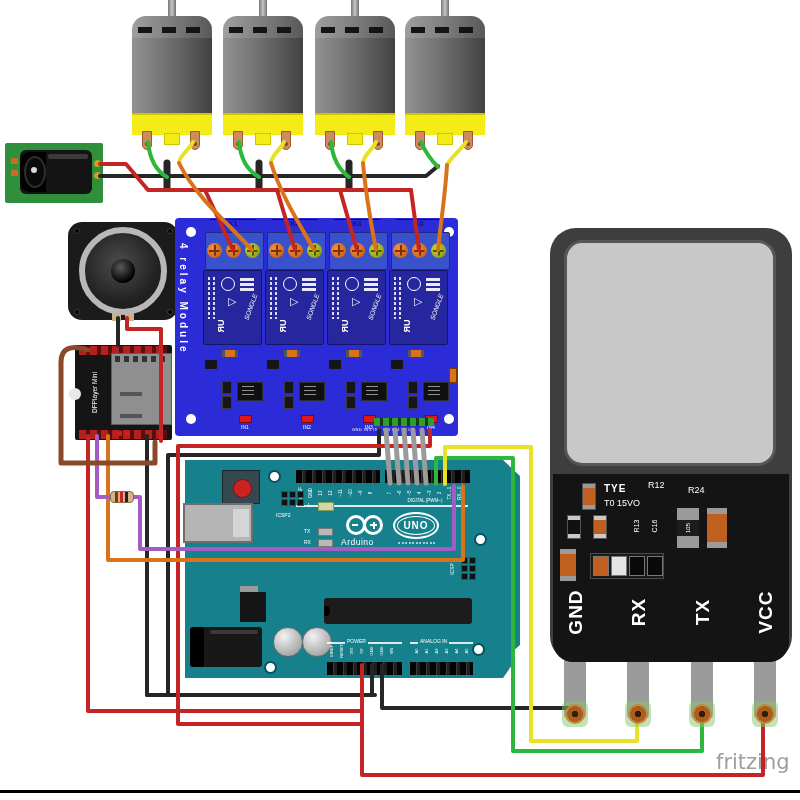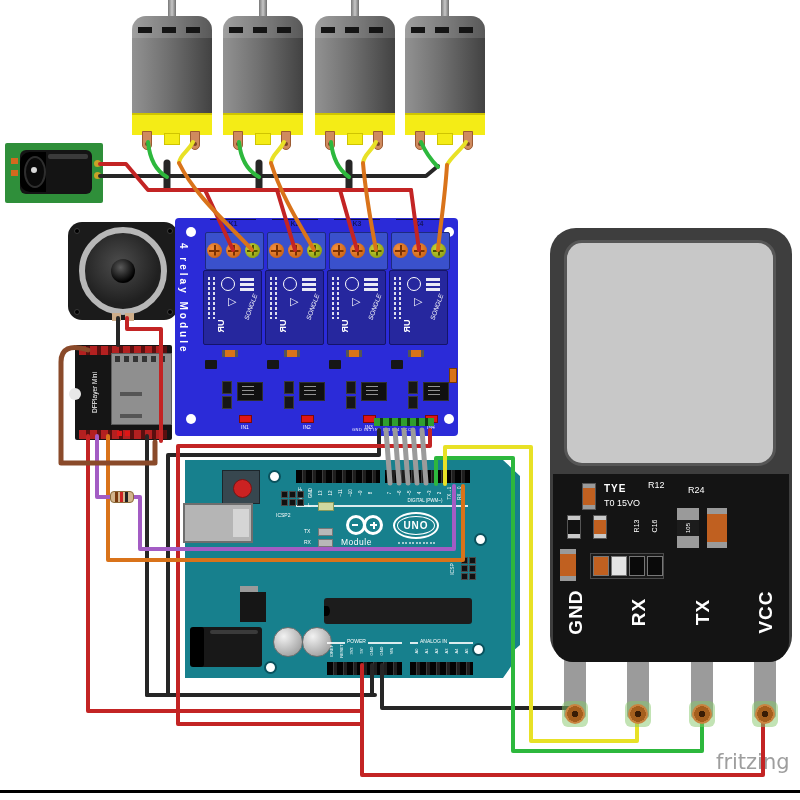--- a/index.html
+++ b/index.html
@@ -323,21 +323,21 @@
 
   <div class="abs" style="left:346px;top:515px;width:20px;height:20px;border:3.5px solid #fff;border-radius:50%;box-sizing:border-box;"></div>
   <div class="abs" style="left:363px;top:515px;width:20px;height:20px;border:3.5px solid #fff;border-radius:50%;box-sizing:border-box;"></div>
   <div class="abs" style="left:352px;top:524px;width:6px;height:2px;background:#fff;"></div>
   <div class="abs" style="left:370px;top:524px;width:7px;height:2px;background:#fff;"></div>
   <div class="abs" style="left:372.5px;top:521.5px;width:2px;height:7px;background:#fff;"></div>
   <div class="abs" style="left:393px;top:512px;width:46px;height:27px;border:2.5px solid #fff;border-radius:50%;box-sizing:border-box;display:flex;align-items:center;justify-content:center;">
     <div class="abs" style="left:2px;top:2px;right:2px;bottom:2px;border:1px solid #fff;border-radius:50%;"></div>
     <span style="color:#fff;font-size:10px;font-weight:bold;letter-spacing:1px;">UNO</span>
   </div>
-  <div class="abs" style="left:341px;top:537px;width:60px;font-size:8.5px;color:#fff;letter-spacing:.5px;">Module</div>
+  <div class="abs" style="left:341px;top:537px;width:60px;font-size:8.5px;color:#fff;letter-spacing:.5px;">Arduino</div>
   <div class="abs" style="left:398px;top:542px;width:38px;height:2px;background:repeating-linear-gradient(90deg,#fff 0 2px,transparent 2px 3.5px);opacity:.6;"></div>
 
   <div class="abs" style="left:240px;top:586px;width:18px;height:8px;background:#9a9a9a;"></div>
   <div class="abs" style="left:240px;top:592px;width:26px;height:30px;background:#161616;"></div>
   <div class="abs" style="left:196px;top:627px;width:66px;height:40px;background:#181818;border-radius:3px;">
     <div class="abs" style="left:-6px;top:0;width:14px;height:40px;background:#000;border-radius:3px;"></div>
     <div class="abs" style="left:14px;top:3px;width:48px;height:4px;background:#3a3a3a;border-radius:2px;"></div>
   </div>
   <div class="capc" style="left:273px;top:627px"></div>
   <div class="capc" style="left:302px;top:627px"></div>

